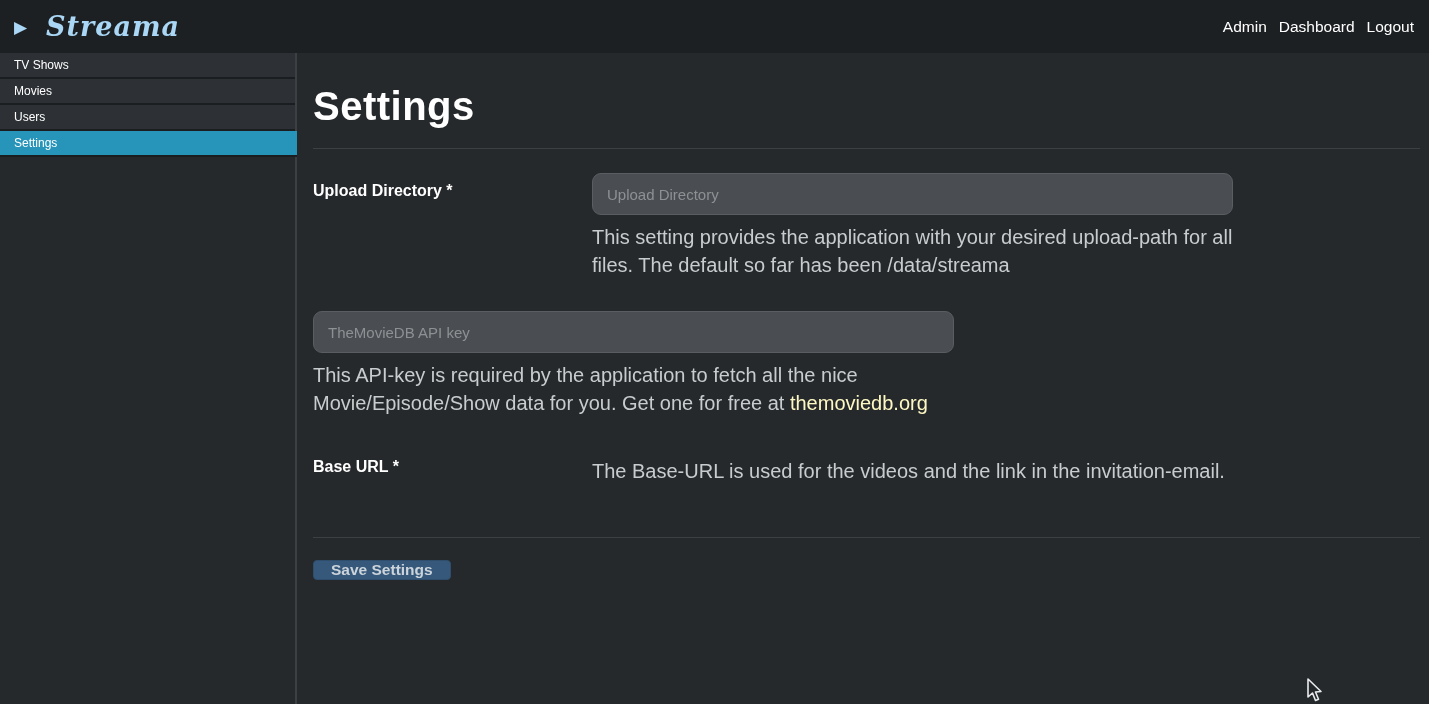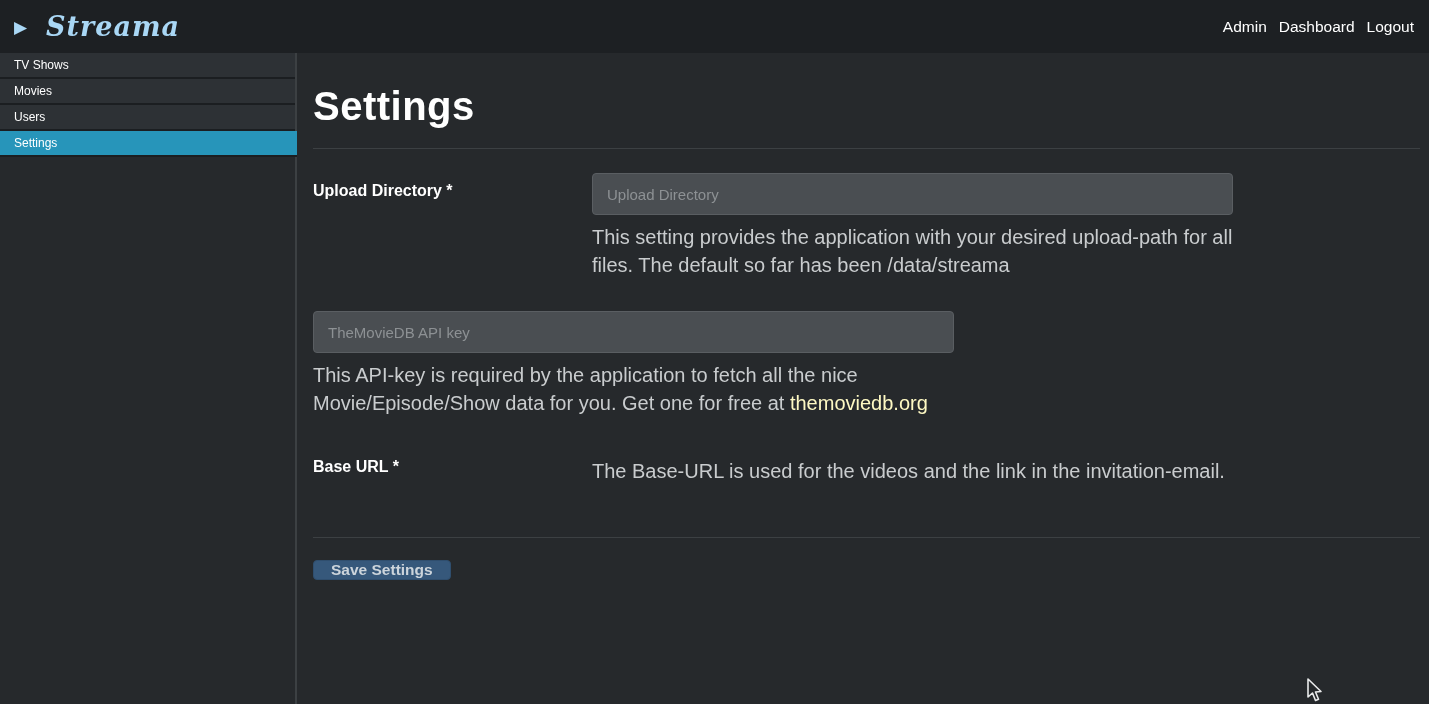--- a/index.html
+++ b/index.html
@@ -75,21 +75,21 @@
   .label-col {
     width: 279px; flex: 0 0 279px;
     padding-top: 9px;
     color: #ffffff; font-size: 16px; font-weight: bold;
   }
   .input-col { width: 641px; flex: 0 0 641px; }
   .text-input {
     width: 641px; height: 42px;
     background: #4a4e52;
     border: 1px solid #5a5e62;
-    border-radius: 4px;
+    border-radius: 9px;
     padding: 0 14px;
     color: #f0f2f3; font-size: 15px;
     font-family: "Liberation Sans", sans-serif;
     outline: none;
   }
   .text-input::placeholder { color: #8d9194; opacity: 1; }
   .help-text {
     margin-top: 9px;
     color: #c9ccce; font-size: 20px; line-height: 1.38;
   }

